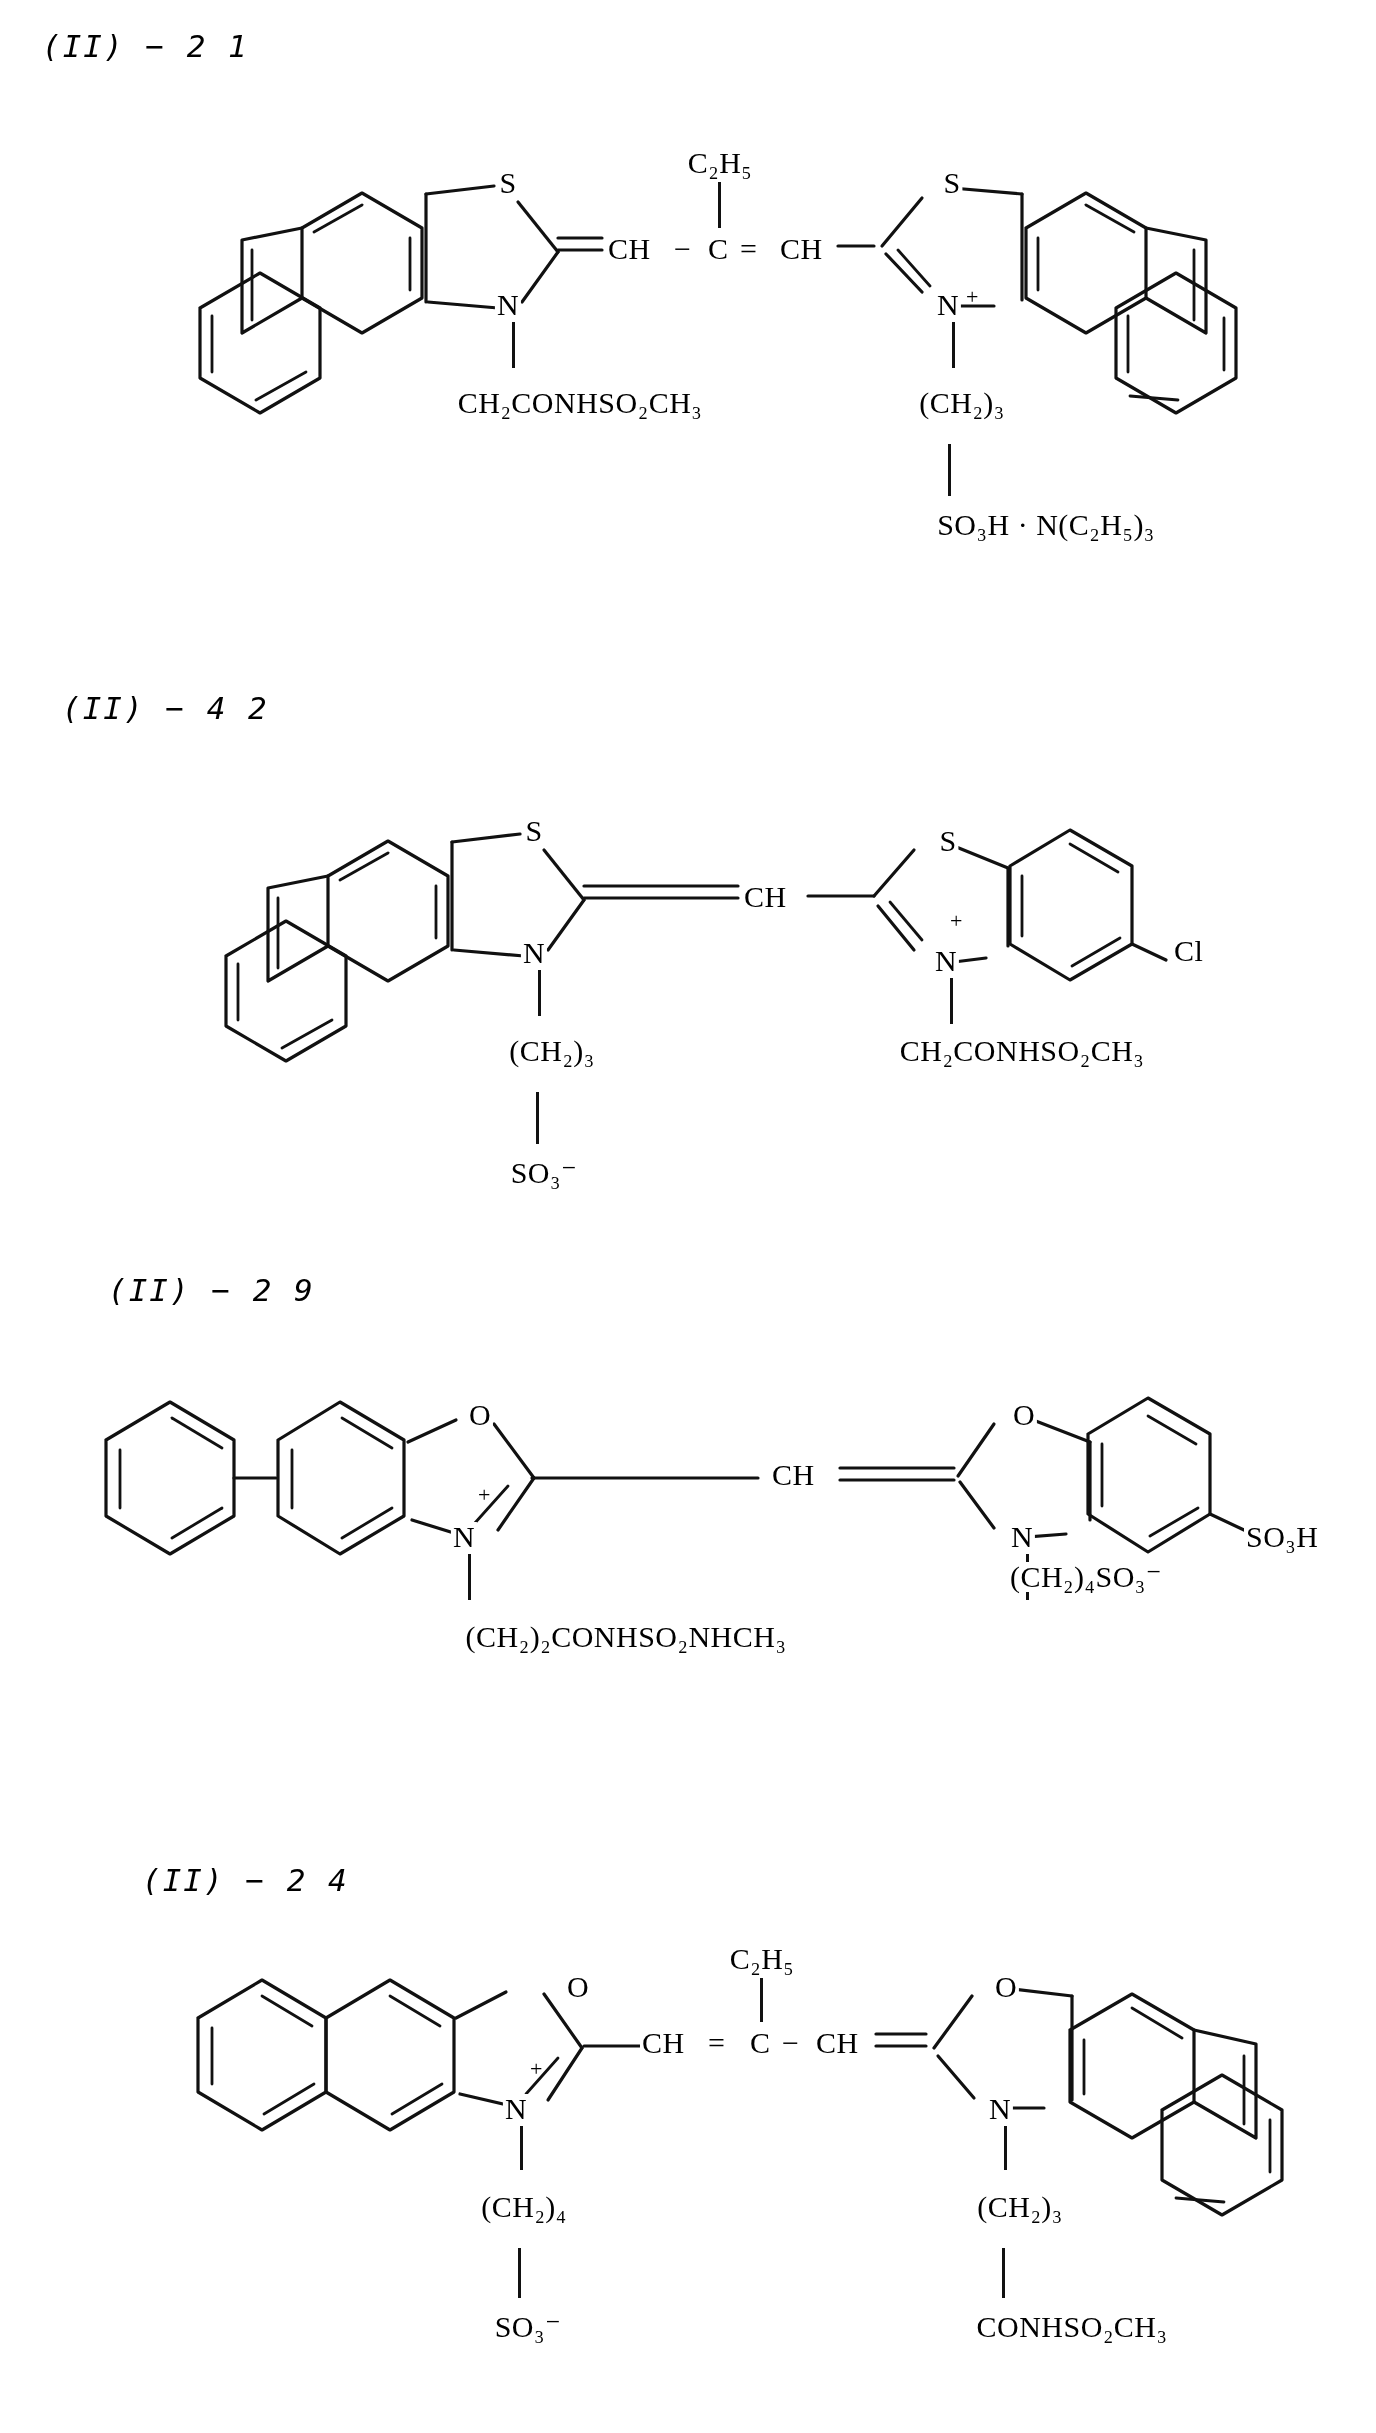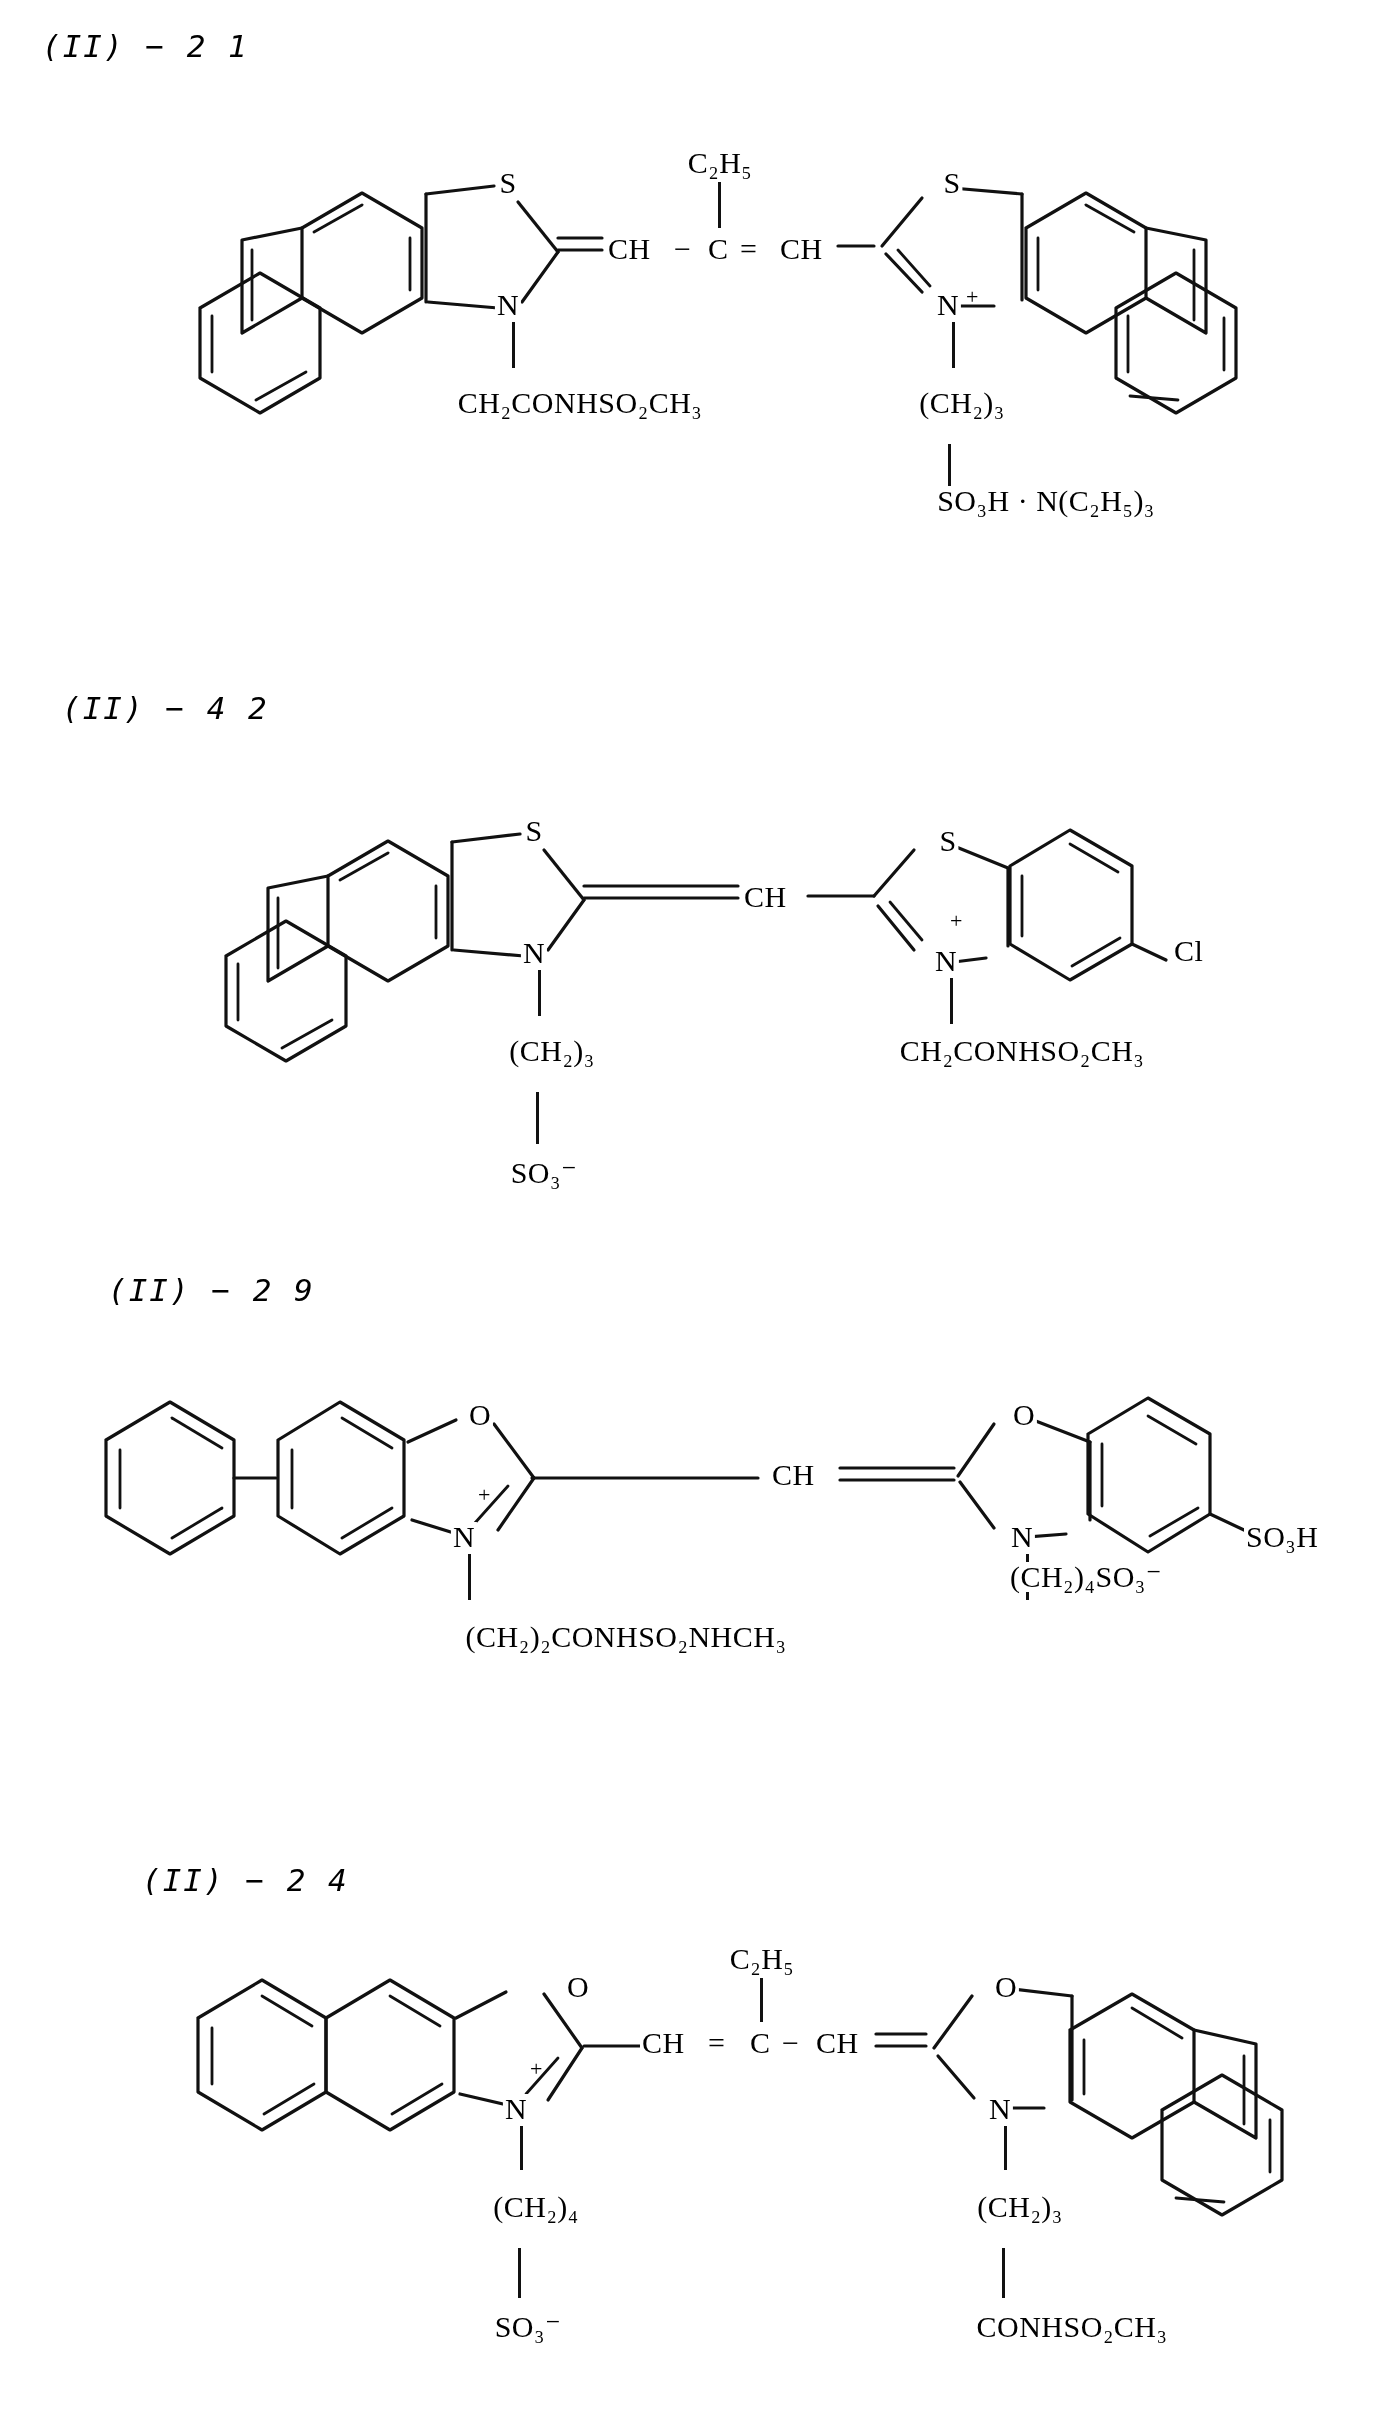--- a/index.html
+++ b/index.html
@@ -135,21 +135,21 @@
         <line class="thin" x1="128" y1="18" x2="128" y2="70"></line>
       </svg>
     </div>
 
     <div class="bond v" style="left:512px;top:322px;height:46px;"></div>
     <div class="atom ctr" style="left:580px;top:388px;">CH₂CONHSO₂CH₃</div>
 
     <div class="bond v" style="left:952px;top:322px;height:46px;"></div>
     <div class="atom ctr" style="left:962px;top:388px;">(CH₂)₃</div>
     <div class="bond v" style="left:948px;top:444px;height:52px;"></div>
-    <div class="atom ctr" style="left:1046px;top:486px;">SO₃H · N(C₂H₅)₃</div>
+    <div class="atom ctr" style="left:1046px;top:510px;">SO₃H · N(C₂H₅)₃</div>
   </div>
 
   <div class="cmp-label" style="left:62px;top:690px;">(II) − 4 2</div>
 
   <div>
 
     <div class="ringwrap" style="left:288px;top:818px;">
       <svg width="260" height="200" viewBox="0 0 260 200">
         <polyline points="40,58 40,128 100,163 160,128 160,58 100,23 40,58"></polyline>
         <line class="thin" x1="52" y1="62" x2="100" y2="35"></line>
@@ -383,21 +383,21 @@
     </div>
     <div class="ringwrap" style="left:1142px;top:2102px;">
       <svg width="200" height="150" viewBox="0 0 200 150">
         <polyline points="20,8 20,78 80,113 140,78 140,8 80,-27 20,8"></polyline>
         <line class="thin" x1="34" y1="96" x2="82" y2="100"></line>
         <line class="thin" x1="128" y1="18" x2="128" y2="70"></line>
       </svg>
     </div>
 
     <div class="bond v" style="left:520px;top:2126px;height:44px;"></div>
-    <div class="atom ctr" style="left:536px;top:2192px;text-align:right;">(CH₂)₄</div>
+    <div class="atom ctr" style="left:524px;top:2192px;text-align:right;">(CH₂)₄</div>
     <div class="bond v" style="left:518px;top:2248px;height:50px;"></div>
     <div class="atom ctr" style="left:528px;top:2312px;">SO₃⁻</div>
 
     <div class="bond v" style="left:1004px;top:2126px;height:44px;"></div>
     <div class="atom ctr" style="left:1020px;top:2192px;">(CH₂)₃</div>
     <div class="bond v" style="left:1002px;top:2248px;height:50px;"></div>
     <div class="atom ctr" style="left:1072px;top:2312px;">CONHSO₂CH₃</div>
   </div>
 
 </div>

